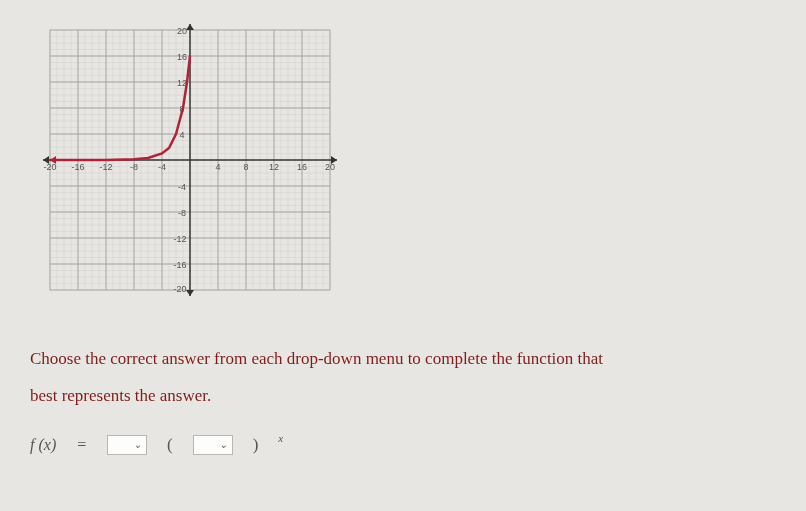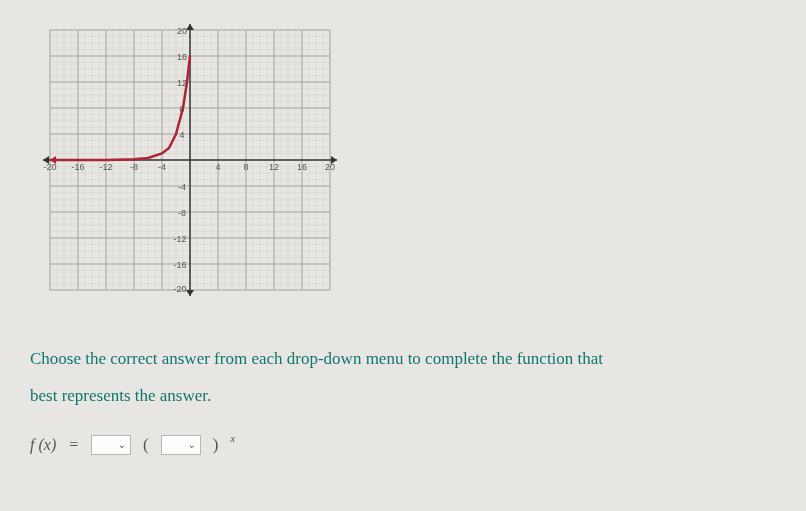--- a/index.html
+++ b/index.html
@@ -18,30 +18,30 @@
       margin-bottom: 30px;
       margin-left: 5px;
     }
     .graph-svg {
       width: 100%;
       height: 100%;
     }
     .question-text {
       font-size: 17px;
       line-height: 2.2;
-      color: #0f766e;
+      color: #7f1d1d;
       margin-bottom: 20px;
     }
     .equation {
       display: flex;
       align-items: center;
       font-style: italic;
       font-family: 'Times New Roman', serif;
       font-size: 16px;
-      gap: 12px;
+      gap: 20px;
       color: #555;
     }
     .dropdown {
       background: #fdfdfc;
       border: 1px solid #b8b6b2;
       width: 40px;
       height: 20px;
       display: inline-flex;
       align-items: center;
       justify-content: flex-end;

